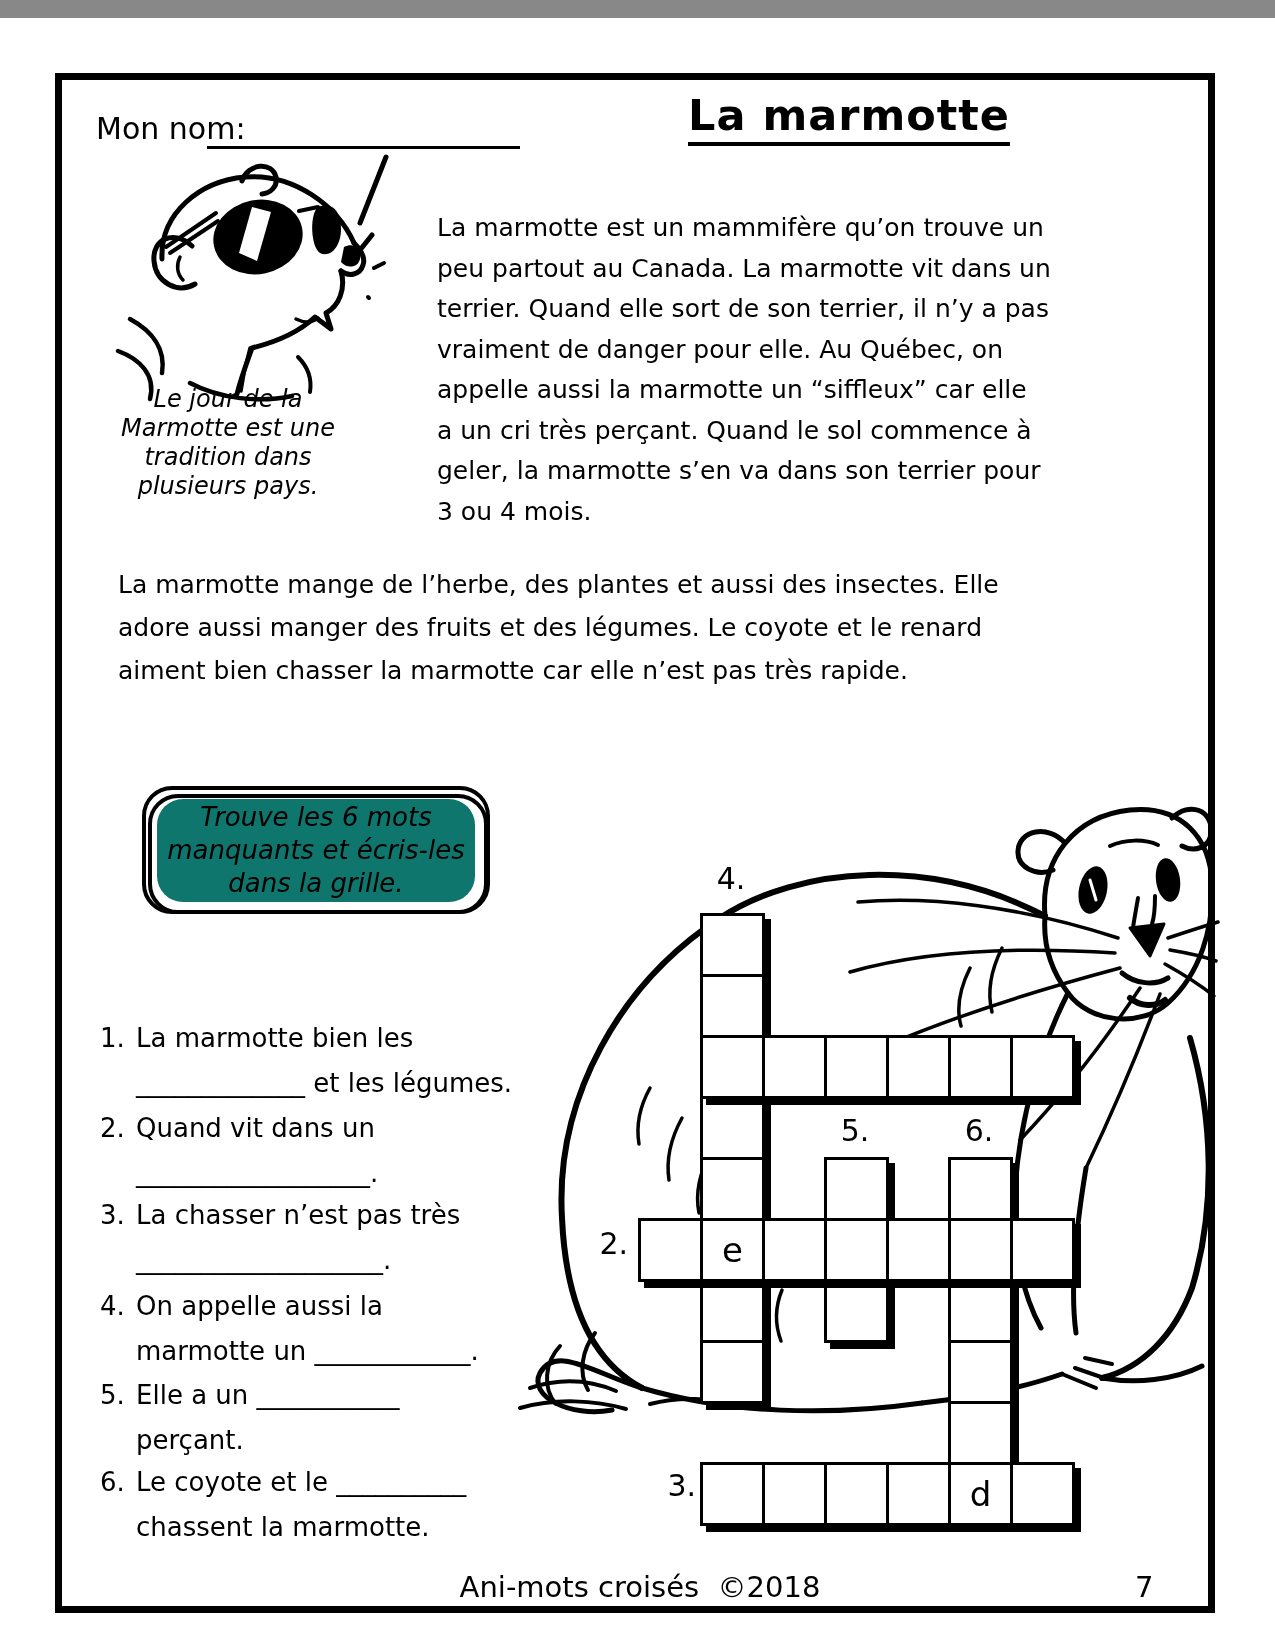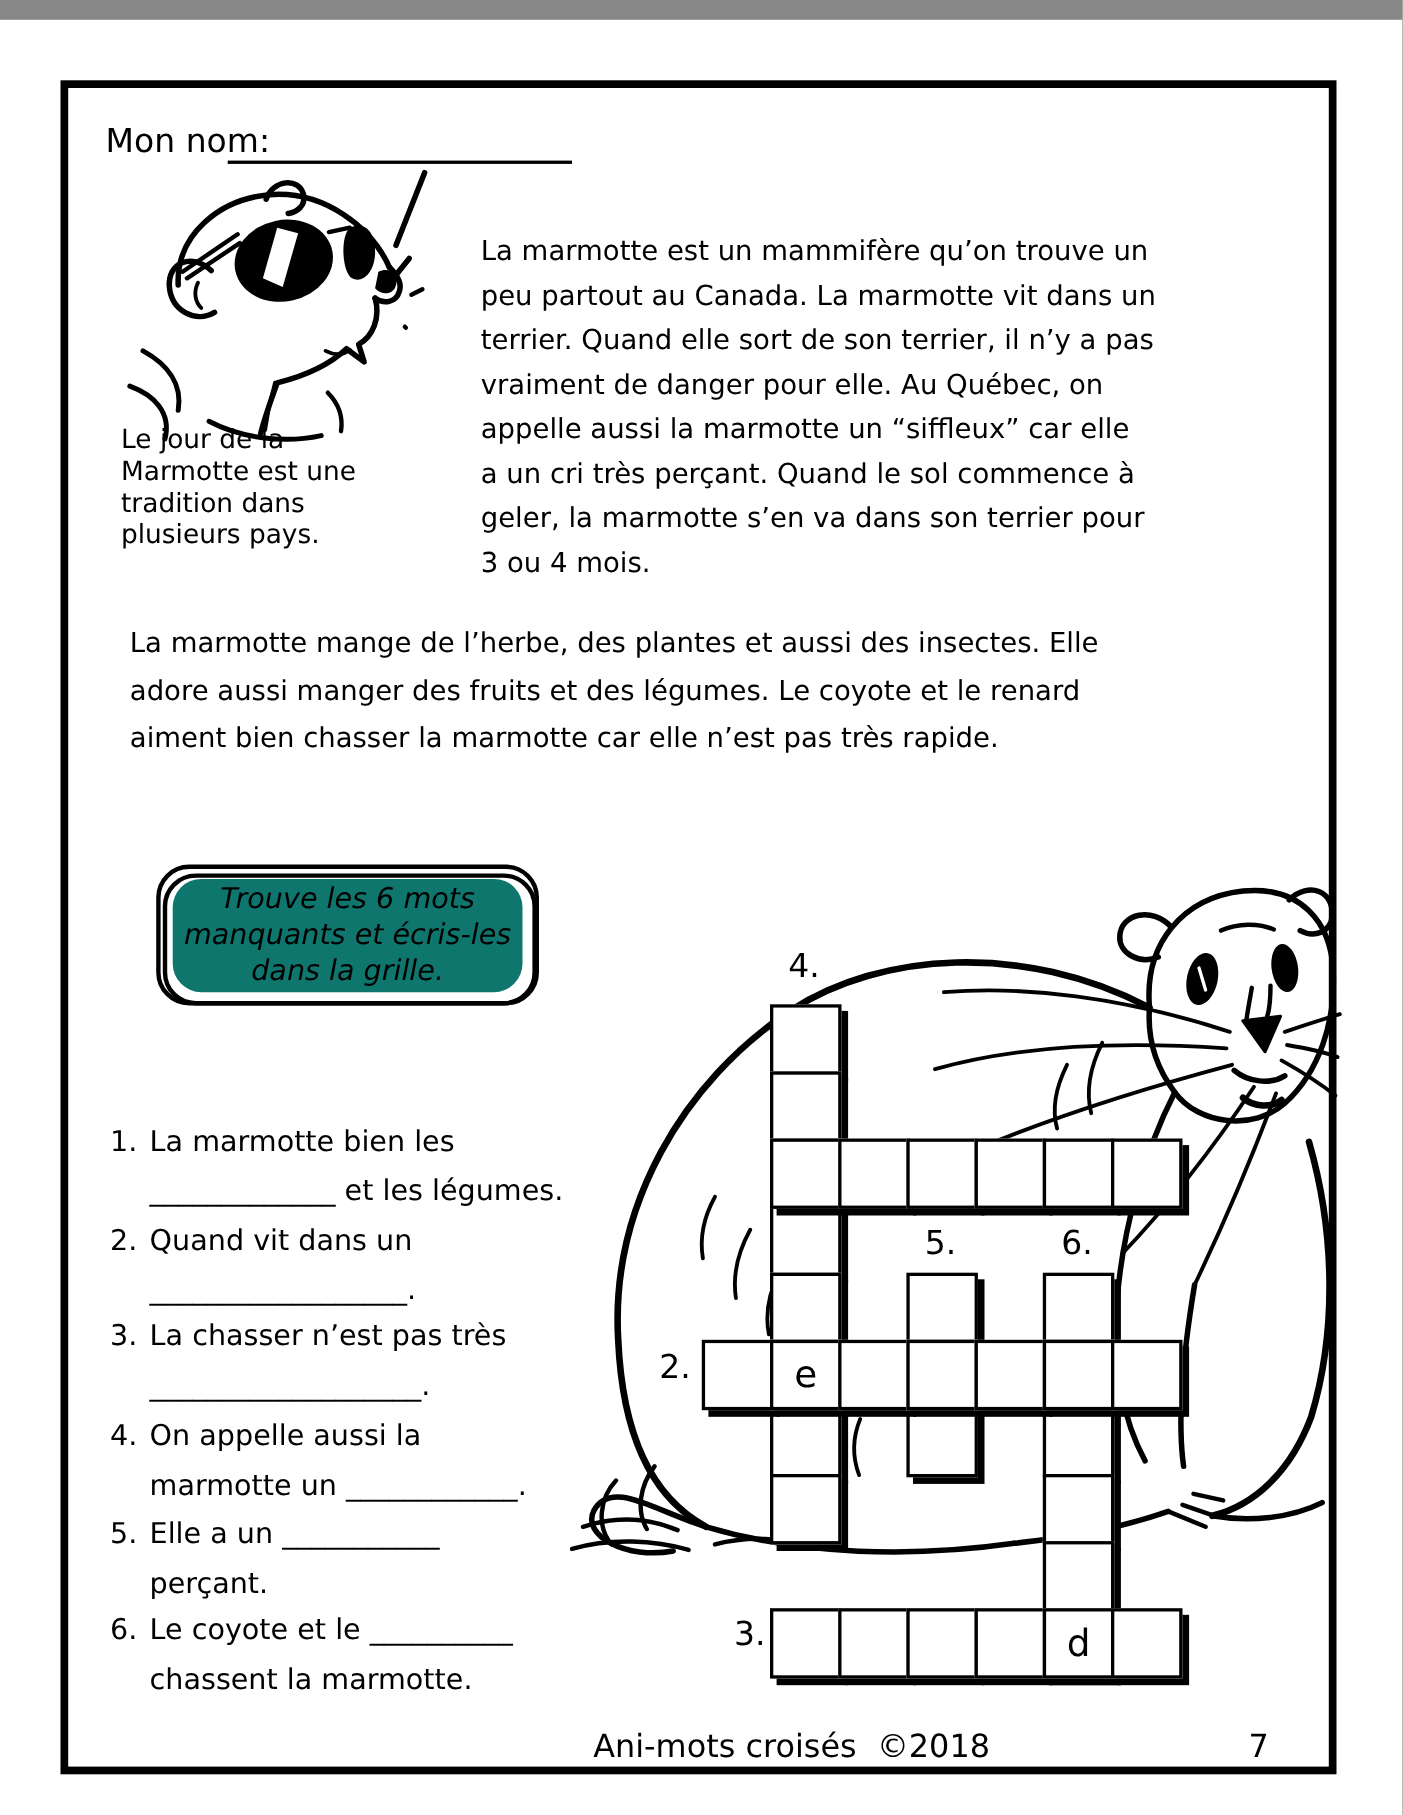--- a/index.html
+++ b/index.html
@@ -5,22 +5,22 @@
   html,body{margin:0;padding:0;background:#888;}
   .page{position:relative;width:1275px;height:1650px;background:#ffffff;margin:18px auto;
         font-family:"DejaVu Sans",sans-serif;color:#000;overflow:hidden;}
   .frame{position:absolute;left:55px;top:55px;width:1160px;height:1540px;
          border:7px solid #000;box-sizing:border-box;}
   .mon-nom{position:absolute;left:96px;top:93px;font-size:30px;}
   .name-line{position:absolute;left:207px;top:98px;width:313px;height:30px;
              border-bottom:3px solid #000;}
   .title{position:absolute;left:688px;top:74px;font-size:43px;font-weight:700;
          letter-spacing:1px;border-bottom:4px solid #000;padding-bottom:3px;line-height:1.1;}
-  .caption{position:absolute;left:110px;top:367px;width:236px;
-           font-size:24px;line-height:29px;white-space:pre-line;}
+  .caption{position:absolute;left:110px;top:367px;width:236px;text-align:center;
+           font-style:italic;font-size:24px;line-height:29px;white-space:pre-line;}
   .para1{position:absolute;left:437px;top:190px;width:730px;font-size:25px;
          line-height:40.5px;white-space:pre-line;}
   .para2{position:absolute;left:118px;top:545px;width:1060px;font-size:25px;
          line-height:43px;white-space:pre-line;}
   .instruction-box{position:absolute;left:142px;top:768px;width:348px;height:128px;
          border:4px solid #000;border-radius:30px;box-sizing:border-box;background:#fff;
          display:flex;align-items:center;justify-content:center;z-index:1;}
   .instruction-box::before{content:"";position:absolute;left:2px;top:4px;width:100%;height:100%;
          border:4px solid #000;border-radius:30px;box-sizing:border-box;z-index:-1;}
   .instruction-text{font-style:italic;font-size:26px;line-height:33px;text-align:center;
@@ -31,34 +31,35 @@
   .clue-text{flex:1;white-space:pre-line;}
   .illustration{position:absolute;left:500px;top:770px;z-index:0;}
   .cartoon{position:absolute;left:100px;top:133px;z-index:0;}
   .crossword{position:absolute;left:0;top:0;}
   .cw-cell{position:absolute;background:#fff;border:3px solid #000;box-sizing:border-box;
            box-shadow:6px 6px 0 #000;z-index:2;display:flex;align-items:center;justify-content:center;}
   .cw-letter{font-size:34px;}
   .cw-label{position:absolute;font-size:30px;z-index:3;}
   .anchor-center{transform:translateX(-50%);}
   .anchor-right{transform:translateX(-100%);}
-  .footer-text{position:absolute;left:380px;top:1552px;width:520px;text-align:right;
+  .footer-text{position:absolute;left:380px;top:1552px;width:520px;text-align:center;
                font-size:29px;white-space:pre;}
   .page-number{position:absolute;left:1135px;top:1552px;font-size:29px;}
 </style>
 </head>
 <body>
 
 <div class="page">
 
   <div class="frame"></div>
 
   <div class="mon-nom">Mon nom:</div>
   <div class="name-line"></div>
 
+  <div class="title">La marmotte</div>
 
   <svg class="cartoon" width="310" height="260" viewBox="0 0 310 260" fill="none" stroke="#000" stroke-linecap="round" stroke-linejoin="round">
     <path d="M62,108 C60,62 100,30 145,26 C195,22 238,56 254,92" stroke-width="5"></path>
     <path d="M254,92 C260,98 266,106 263,114 C260,124 249,126 241,120" stroke-width="5"></path>
     <path d="M241,120 C246,138 239,155 226,162 L231,178 L215,166 C198,182 172,192 152,197 C147,211 141,227 137,243" stroke-width="5"></path>
     <path d="M92,95 C74,78 52,88 54,110 C56,132 78,143 95,133" stroke-width="5"></path>
     <path d="M80,106 C76,114 77,123 83,129" stroke-width="3.5"></path>
     <path d="M142,30 C148,12 172,10 176,26 C178,36 170,42 162,43" stroke-width="5"></path>
     <ellipse cx="158" cy="86" rx="45" ry="37" transform="rotate(-12 158 86)" fill="#000" stroke="none"></ellipse>
     <path d="M152,56 L171,61 L157,110 L139,102 Z" fill="#fff" stroke="none"></path>

